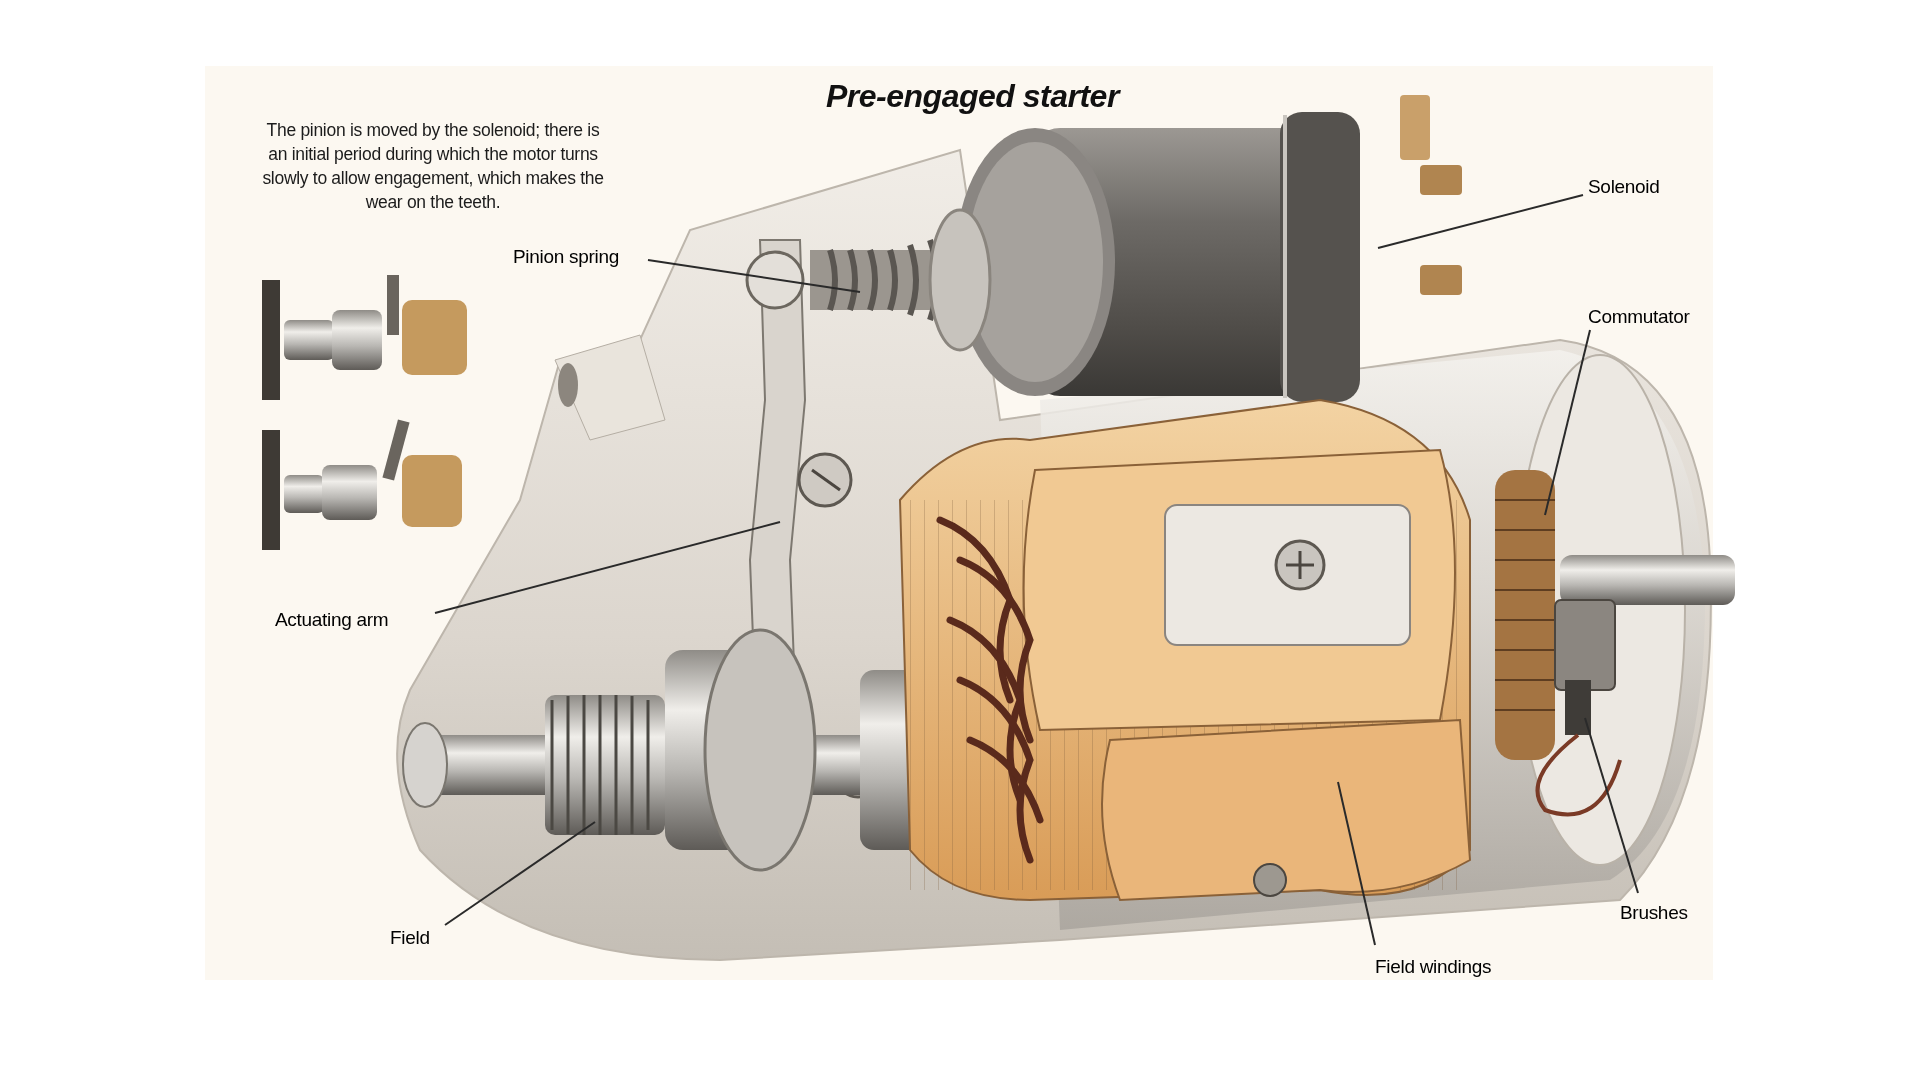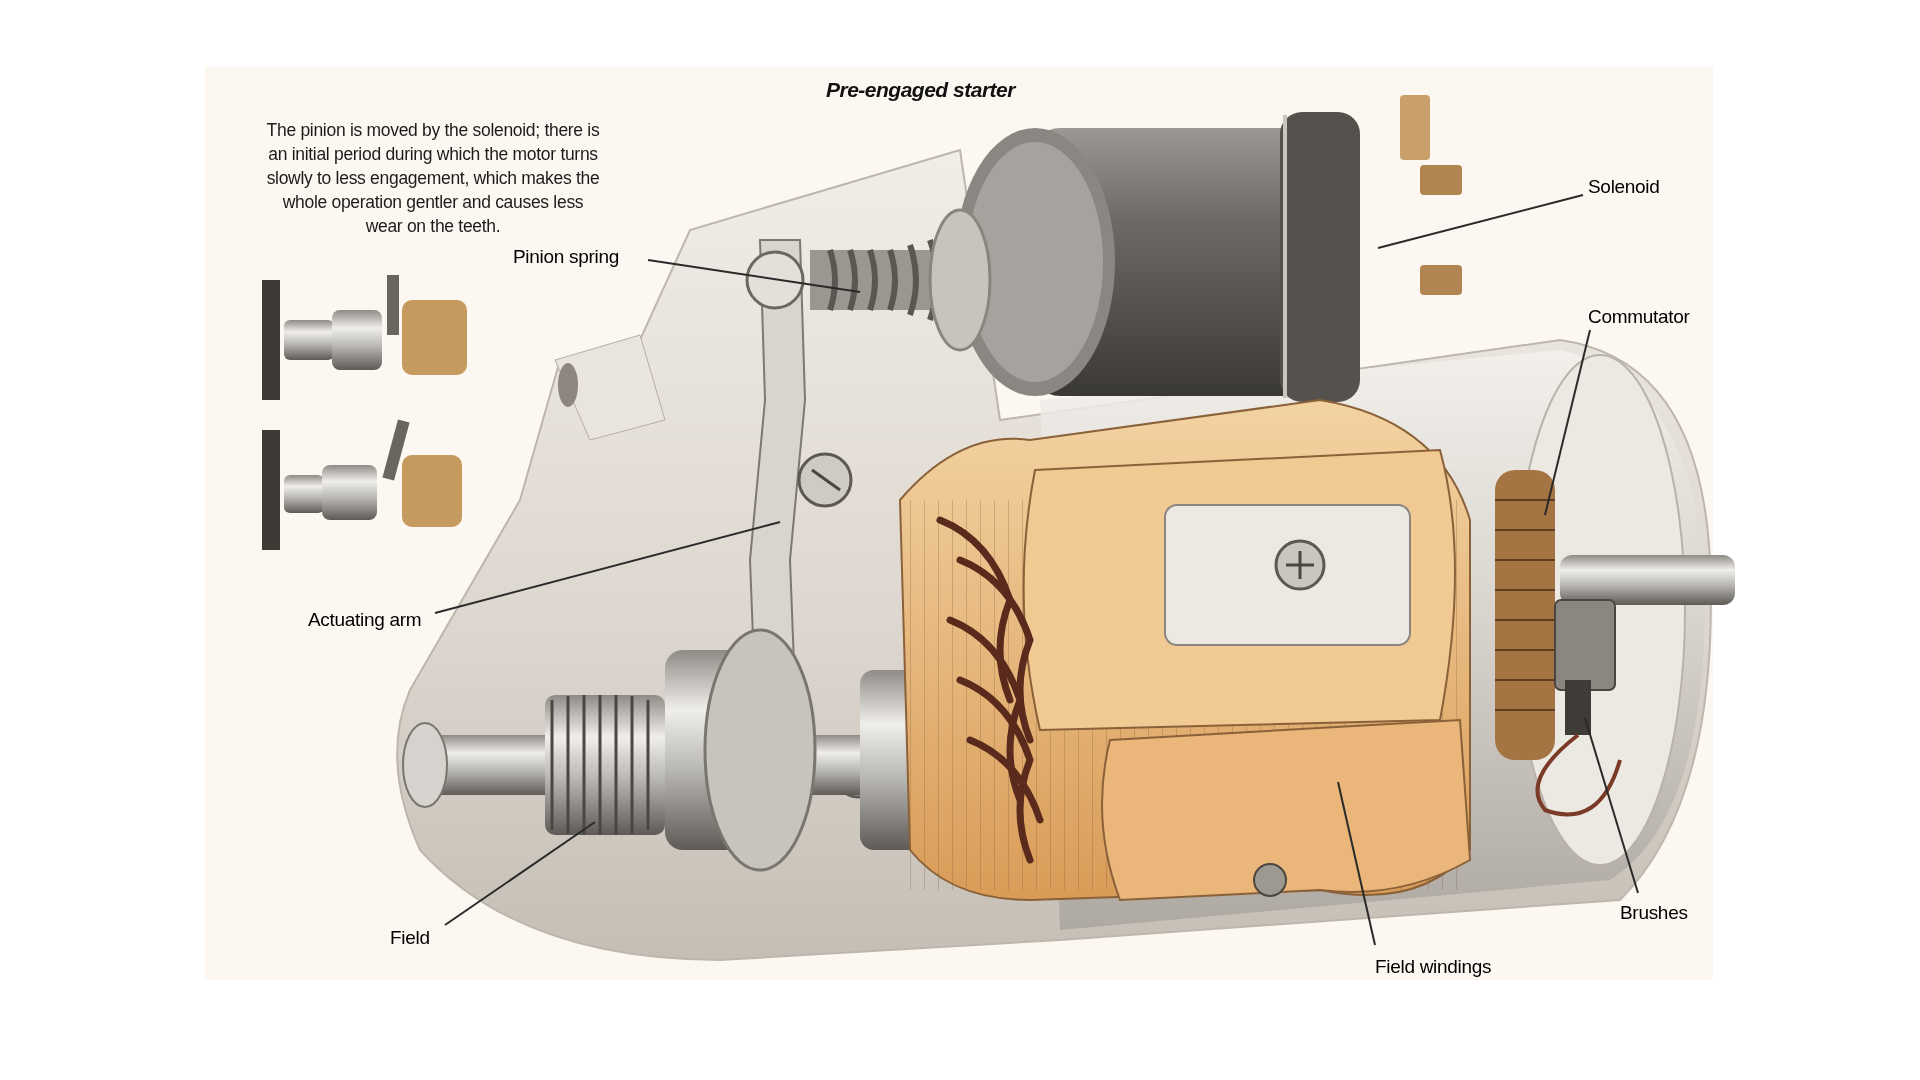--- a/index.html
+++ b/index.html
@@ -1,18 +1,18 @@
 <!DOCTYPE html>
 <html><head>
 <meta charset="utf-8">
 <style>
   html, body { margin:0; padding:0; background:#ffffff; }
   body { width:1920px; height:1080px; position:relative; overflow:hidden; font-family:"Liberation Sans", sans-serif; }
   .plate { position:absolute; left:205px; top:66px; width:1508px; height:914px; background:#fcf8f1; }
-  .title { position:absolute; left:826px; top:78px; font-size:21px; font-weight:bold; font-style:italic; color:#111; letter-spacing:-0.5px; white-space:nowrap; }
+  .title { position:absolute; left:826px; top:78px; font-size:32px; font-weight:bold; font-style:italic; color:#111; letter-spacing:-0.5px; white-space:nowrap; }
   .desc { position:absolute; left:208px; top:118px; width:450px; font-size:17.5px; line-height:24px; color:#1c1c1c; letter-spacing:-0.3px; }
   .desc span { display:block; white-space:nowrap;text-align:center; }
   .label { position:absolute; font-size:19px; color:#000000; white-space:nowrap; letter-spacing:-0.3px; }
   svg.art { position:absolute; left:0; top:0; }
 </style>
 </head>
 <body>
 
 <div class="plate"></div>
 
@@ -178,24 +178,23 @@
     <line x1="1375" y1="945" x2="1338" y2="782"></line>
     <line x1="1638" y1="893" x2="1585" y2="718"></line>
   </g>
 </svg>
 
 <div class="title">Pre-engaged starter</div>
 
 <div class="desc">
   <span>The pinion is moved by the solenoid; there is</span>
   <span>an initial period during which the motor turns</span>
-  <span>slowly to less engagement, which makes the</span>
-  <span>whole operation gentler and causes less</span>
+  <span>slowly to allow engagement, which makes the</span>
   <span>wear on the teeth.</span>
 </div>
 
 <div class="label" style="left:513px; top:246px;">Pinion spring</div>
 <div class="label" style="left:1588px; top:176px;">Solenoid</div>
 <div class="label" style="left:1588px; top:306px;">Commutator</div>
-<div class="label" style="left:308px; top:609px;">Actuating arm</div>
+<div class="label" style="left:275px; top:609px;">Actuating arm</div>
 <div class="label" style="left:390px; top:927px;">Field</div>
 <div class="label" style="left:1375px; top:956px;">Field windings</div>
 <div class="label" style="left:1620px; top:902px;text-align:center;">Brushes</div>
 
 </body></html>

